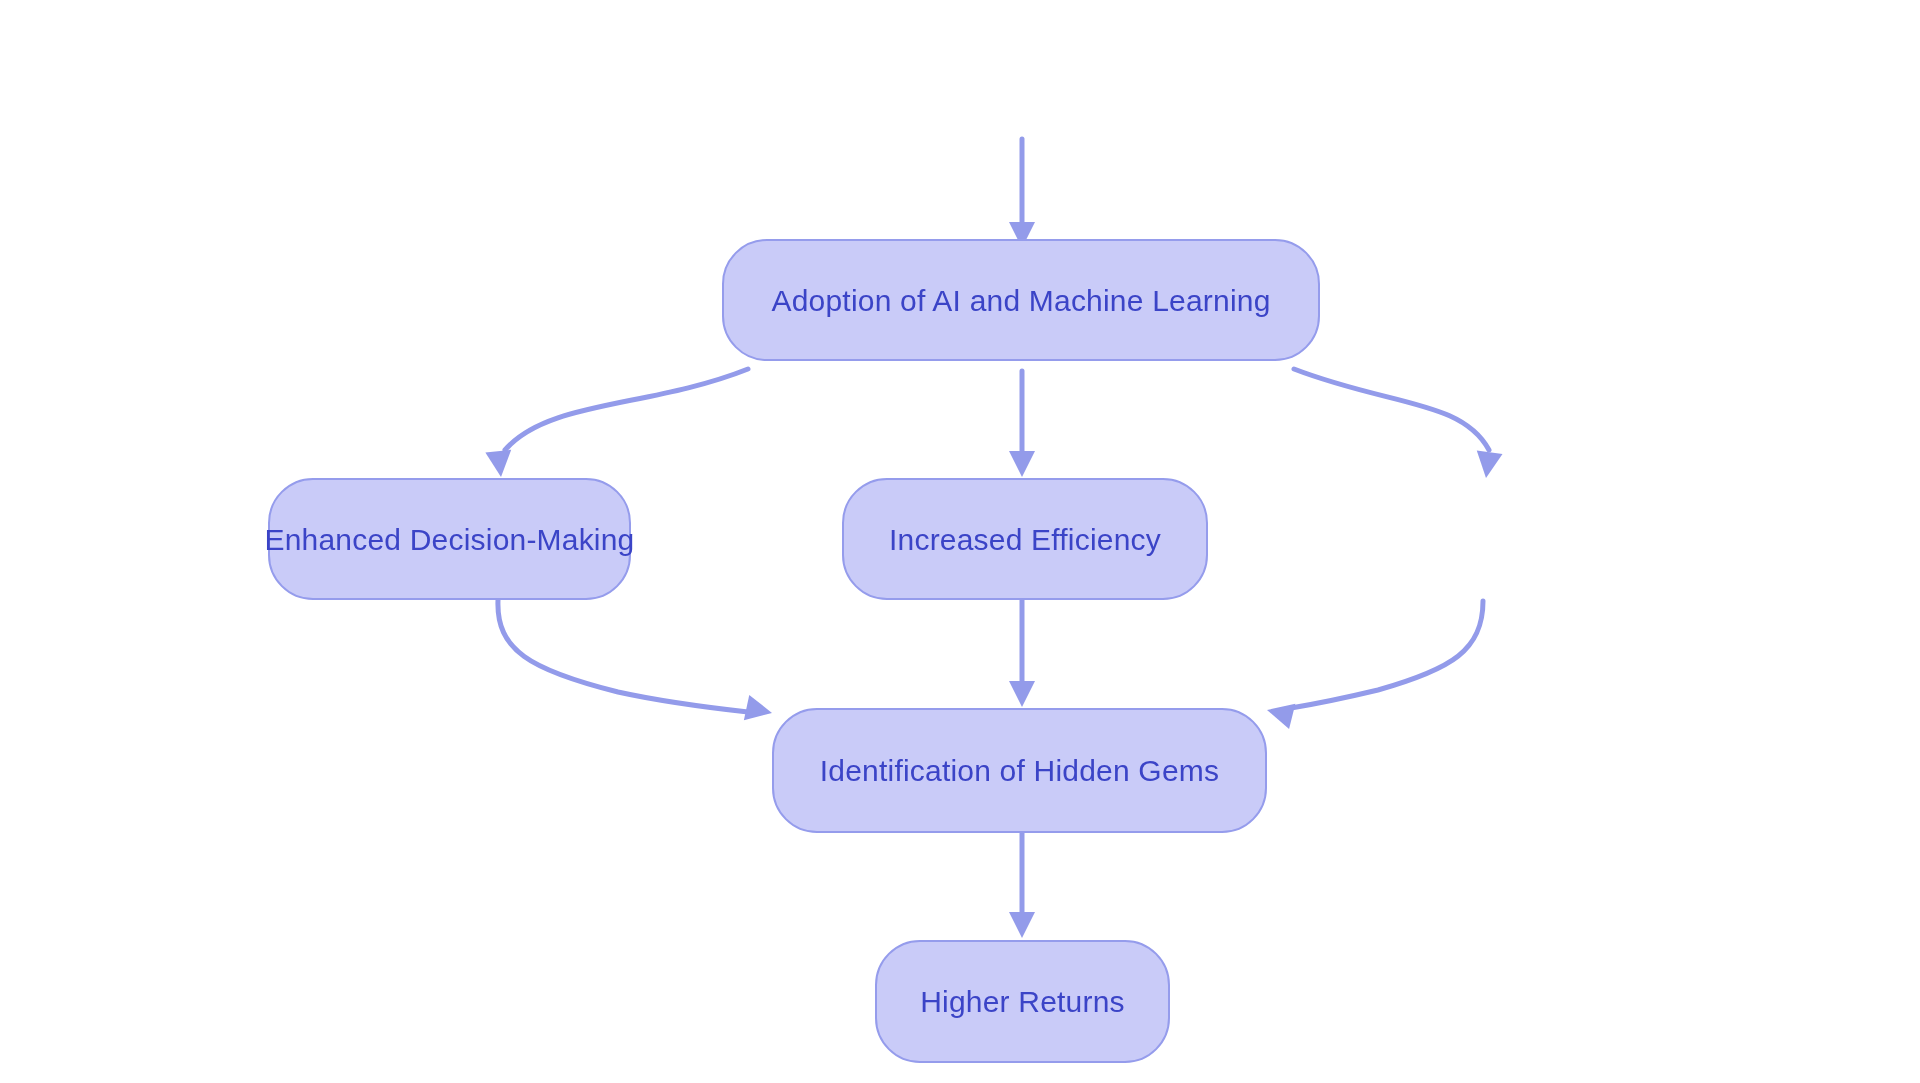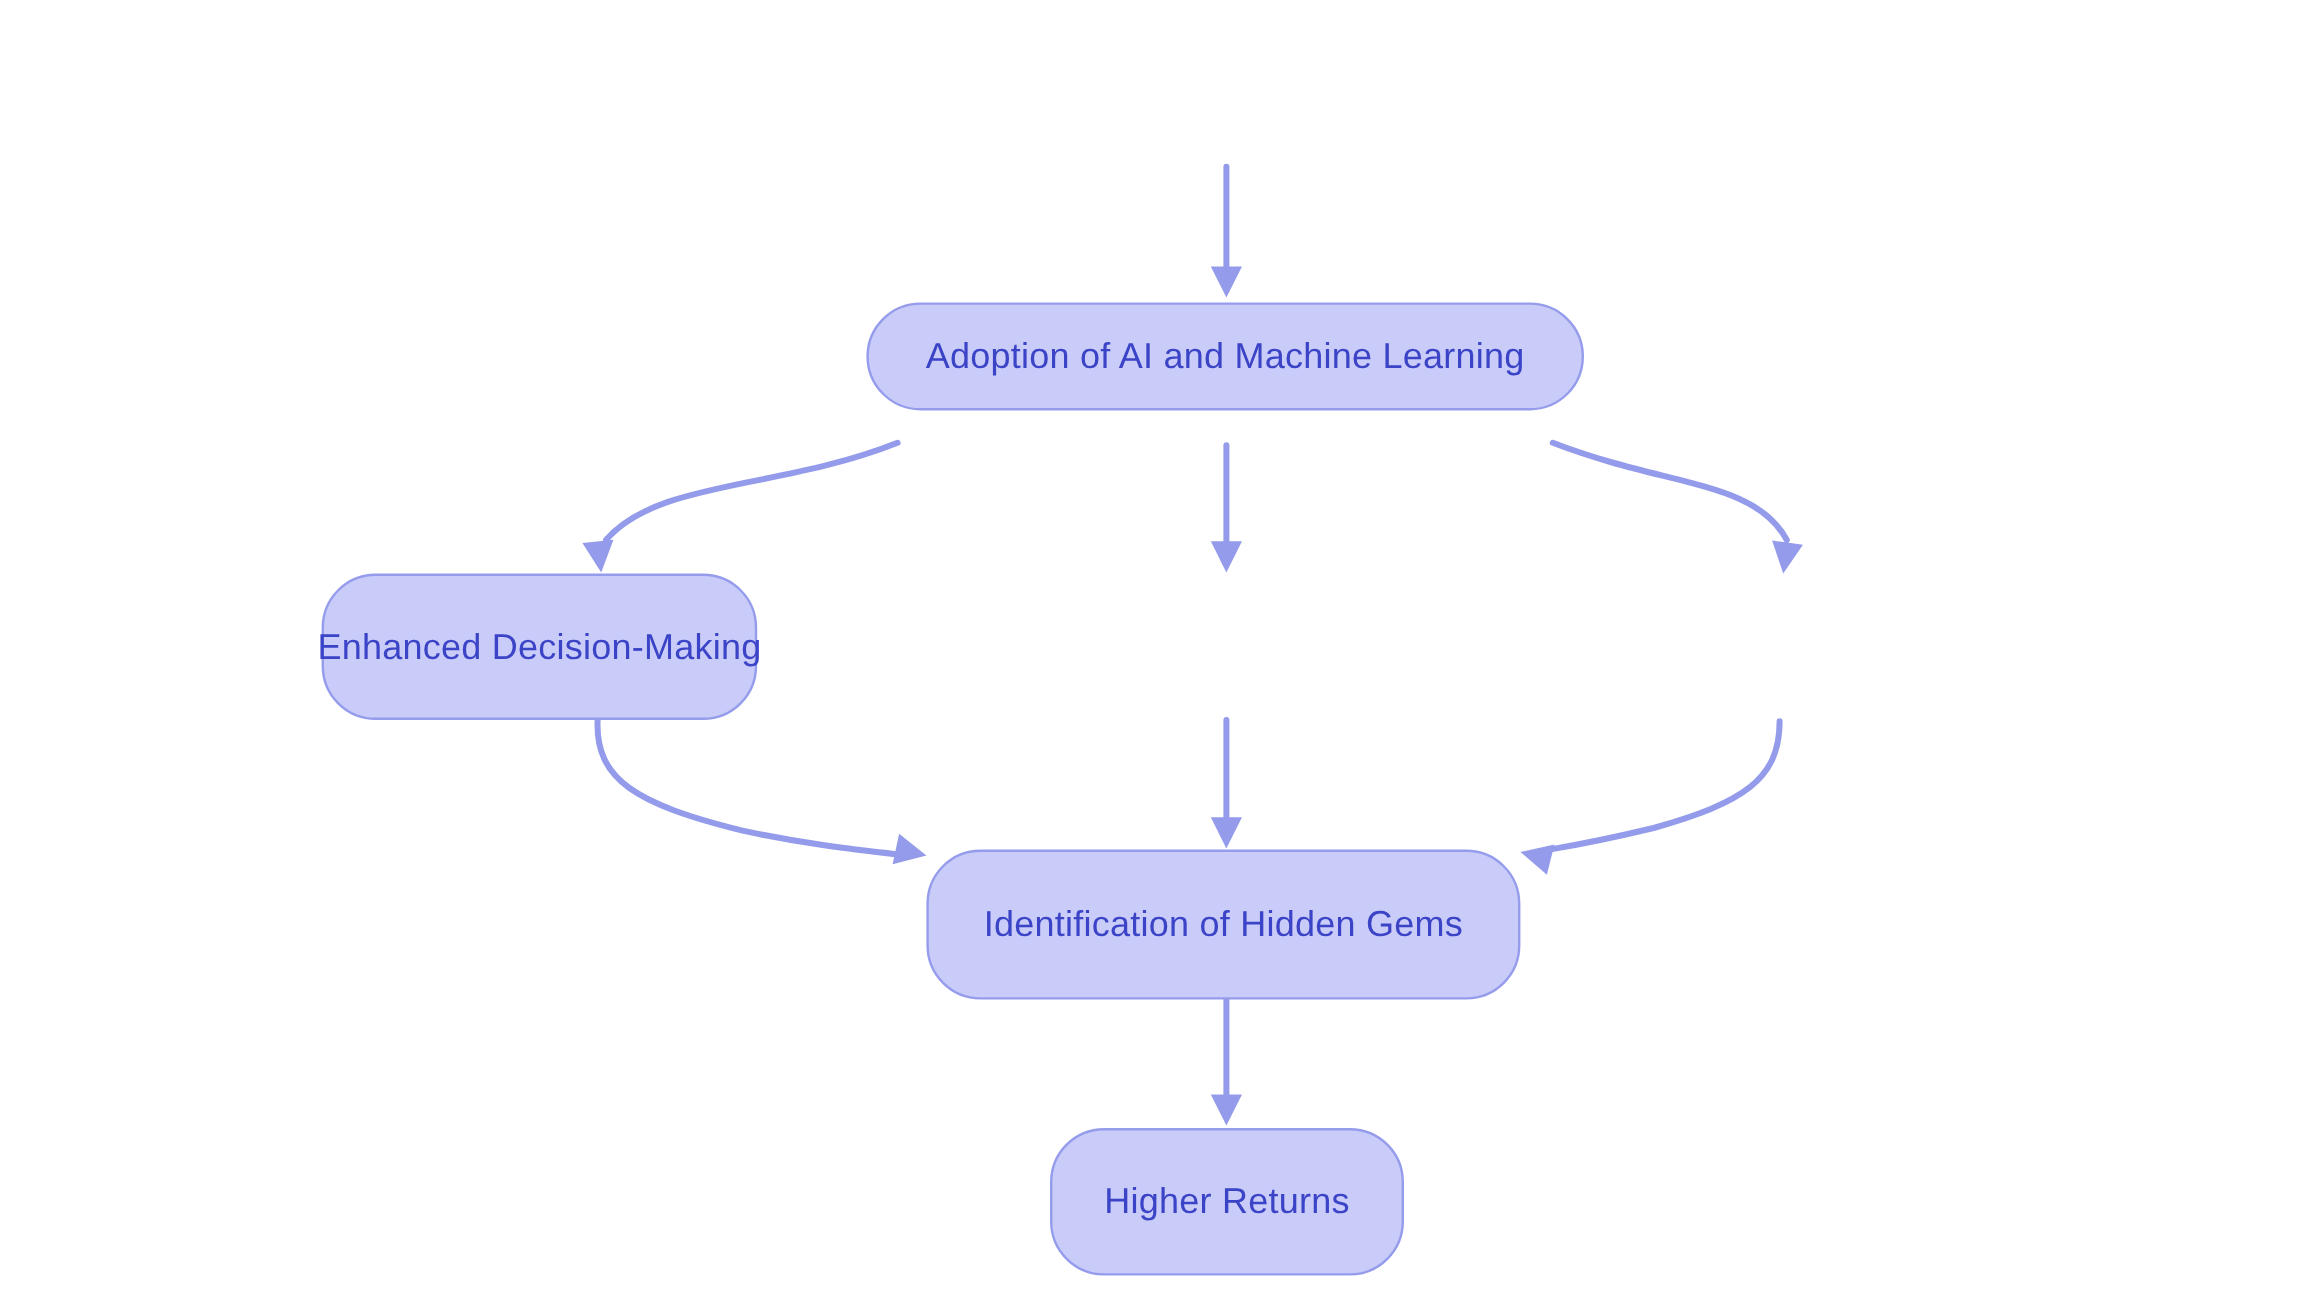--- a/index.html
+++ b/index.html
@@ -47,21 +47,21 @@
   }
   .node-label {
     color: var(--node-text-color, #3b44c7);
     font-size: 30px;
     line-height: 1.1;
     white-space: nowrap;
     letter-spacing: 0.2px;
   }
   
   .node-traditional    { left: 842px;  top: 15px;  width: 363px; height: 123px; }
-  .node-adoption       { left: 722px;  top: 252px; width: 598px; height: 90px; }
+  .node-adoption       { left: 722px;  top: 239px; width: 598px; height: 122px; }
   .node-enhanced       { left: 268px;  top: 478px; width: 363px; height: 122px; }
   .node-increased      { left: 842px;  top: 478px; width: 366px; height: 122px; }
   .node-risk           { left: 1314px; top: 479px; width: 338px; height: 122px; }
   .node-identification { left: 772px;  top: 708px; width: 495px; height: 125px; justify-content: center; }
   .node-higher         { left: 875px;  top: 940px; width: 295px; height: 123px; }
 </style>
 </head>
 <body>
 
 <div class="canvas">
@@ -95,20 +95,23 @@
 
 
   <div class="node node-adoption">
     <span class="node-label">Adoption of AI and Machine Learning</span>
   </div>
 
   <div class="node node-enhanced">
     <span class="node-label">Enhanced Decision-Making</span>
   </div>
 
+  <div class="node node-increased">
+    <span class="node-label">Increased Efficiency</span>
+  </div>
 
 
   <div class="node node-identification">
     <span class="node-label">Identification of Hidden Gems</span>
   </div>
 
   <div class="node node-higher">
     <span class="node-label">Higher Returns</span>
   </div>
 

